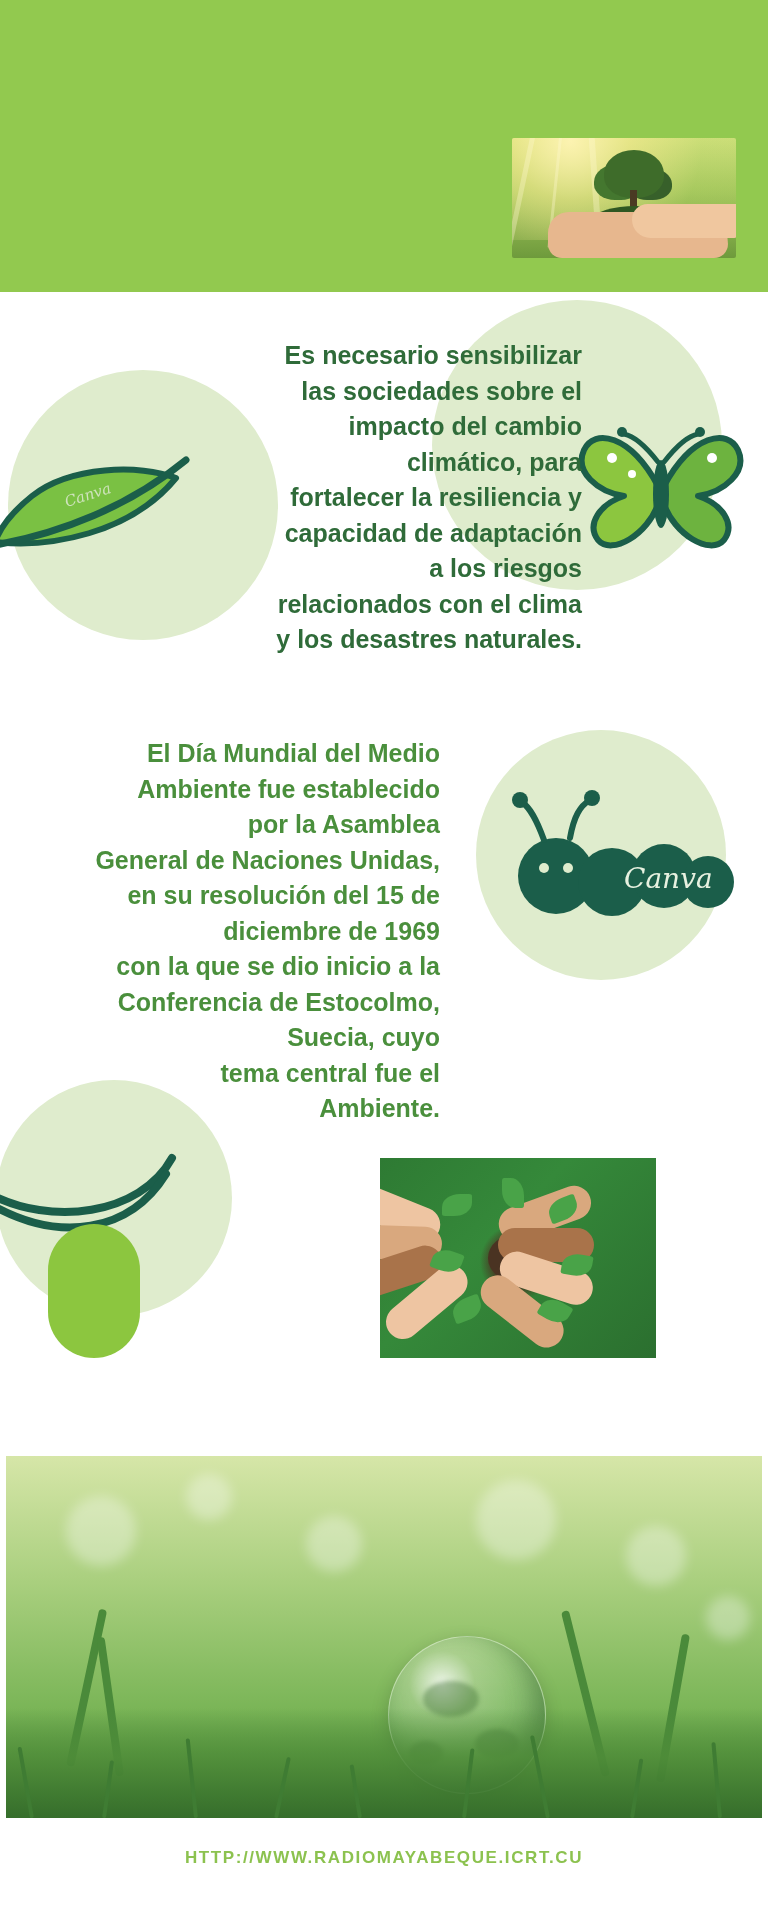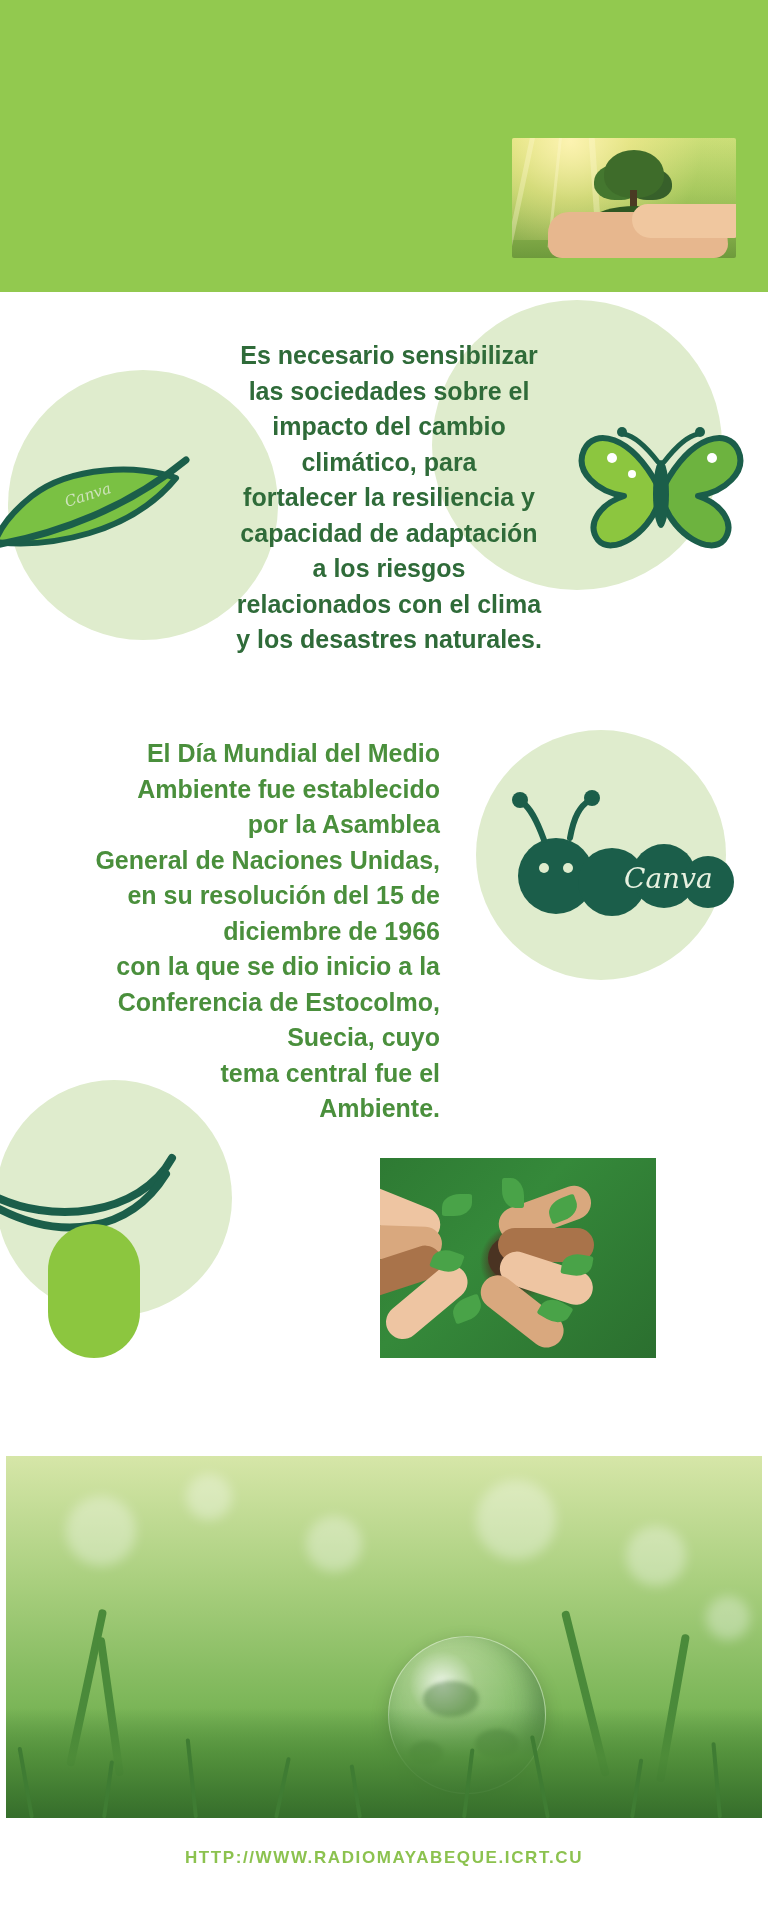--- a/index.html
+++ b/index.html
@@ -114,21 +114,21 @@
   .c2 { left: 432px; top: 300px;  width: 290px; height: 290px; }
   .c3 { left: 476px; top: 730px;  width: 250px; height: 250px; }
   .c4 { left: -4px;  top: 1080px; width: 236px; height: 236px; }
 
   
   .para-1 {
     position: absolute;
     left: 196px;
     top: 338px;
     width: 386px;
-    text-align: center;
+    text-align: right;
     color: #2f6b39;
     font-size: 25px;
     line-height: 1.42;
     font-weight: bold;
     white-space: pre-line;
   }
   .para-2 {
     position: absolute;
     left: 20px;
     top: 736px;
@@ -358,21 +358,21 @@
 capacidad de adaptación
 a los riesgos
 relacionados con el clima
 y los desastres naturales.</div>
 
   <div class="para-2">El Día Mundial del Medio
 Ambiente fue establecido
 por la Asamblea
 General de Naciones Unidas,
 en su resolución del 15 de
-diciembre de 1966
+diciembre de 1969
 con la que se dio inicio a la
 Conferencia de Estocolmo,
 Suecia, cuyo
 tema central fue el
 Ambiente.</div>
 
   <div class="caterpillar-art">
     <svg viewBox="0 0 240 150" width="240" height="150">
       <circle cx="56" cy="86" r="38" fill="#1b5e4a"></circle>
       <circle cx="112" cy="92" r="34" fill="#1b5e4a"></circle>

